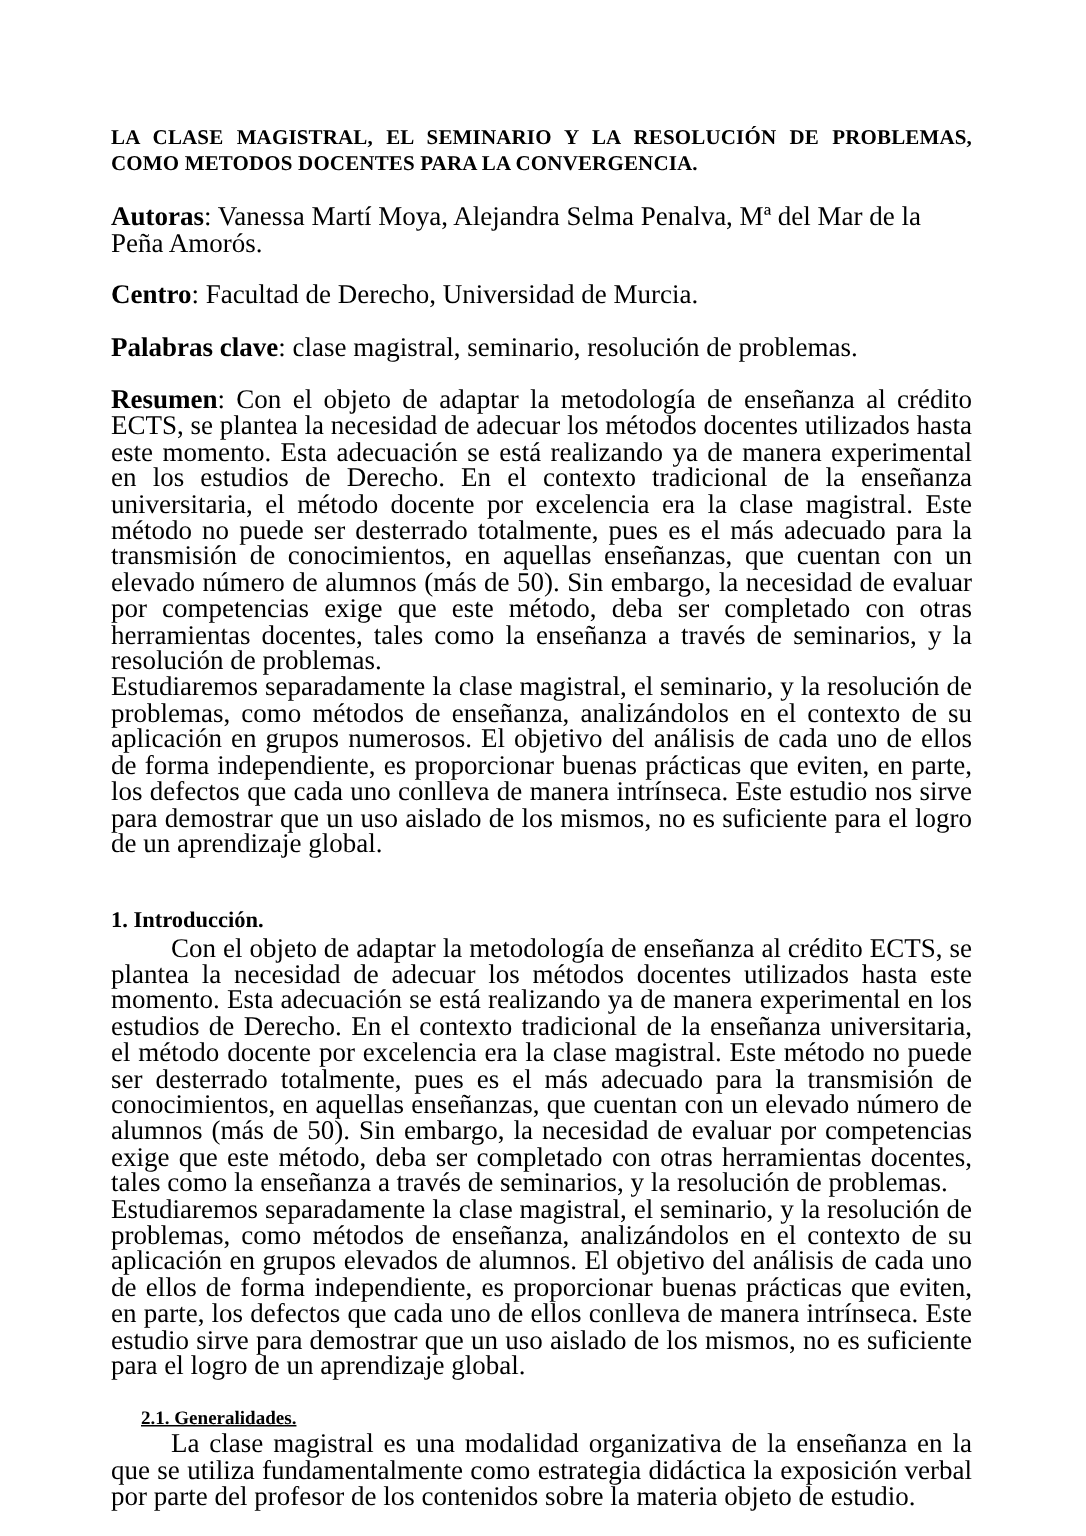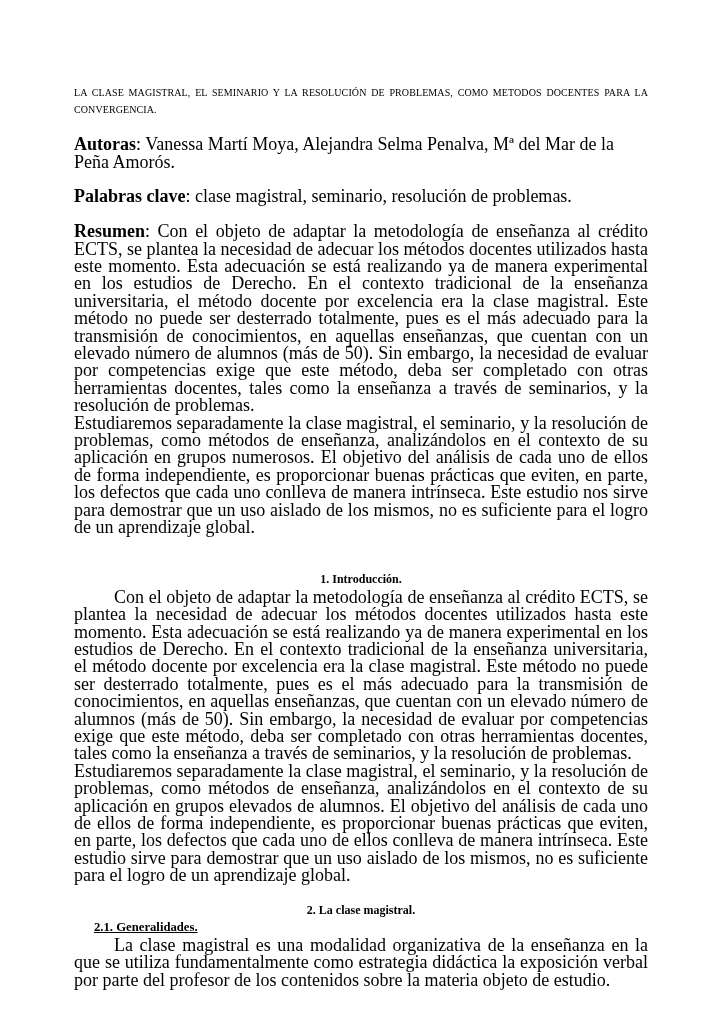--- a/index.html
+++ b/index.html
@@ -22,25 +22,25 @@
   }
   .content {
     position: absolute;
     left: 74px;
     top: 84px;
     width: 574px;
     font-size: 12.7px;
     line-height: 17.4px;
   }
   .doc-title {
-    font-weight: normal;
+    font-weight: bold;
     text-align: justify;
     text-align-last: left;
     margin: 0;
-    font-size: 10px;
+    font-size: 14px;
     line-height: 17.4px;
     letter-spacing: 0.1px;
   }
   .meta-line {
     margin: 0;
     padding-top: 17.4px;
     text-align: left;
     font-size: 18px;
     line-height: 17.4px;
   }
@@ -60,23 +60,23 @@
   }
   .para .lbl {
     font-weight: bold;
   }
   .indent-first {
     text-indent: 40px;
   }
   .section-heading {
     margin: 0;
     font-weight: bold;
-    font-size: 12px;
+    font-size: 15px;
     line-height: 17.4px;
-    text-align: center;
+    text-align: left;
   }
   .subsection-heading {
     margin: 0;
     font-weight: bold;
     font-size: 12.7px;
     line-height: 17.4px;
     text-align: left;
     padding-left: 20px;
     text-decoration: underline;
   }
@@ -86,34 +86,34 @@
 </head>
 <body>
 
 <div class="page">
   <div class="content">
 
     <h1 class="doc-title">LA CLASE MAGISTRAL, EL SEMINARIO Y LA RESOLUCIÓN DE PROBLEMAS, COMO METODOS DOCENTES PARA LA CONVERGENCIA.</h1>
 
     <p class="meta-line"><span class="lbl">Autoras</span><span>: Vanessa Martí Moya, Alejandra Selma Penalva, Mª del Mar de la Peña Amorós.</span></p>
 
+    <p class="meta-line"><span class="lbl">Centro</span><span>: Facultad de Derecho, Universidad de Murcia.</span></p>
 
     <p class="meta-line"><span class="lbl">Palabras clave</span><span>: clase magistral, seminario, resolución de problemas.</span></p>
 
     <div class="abstract-block">
       <p class="para"><span class="lbl">Resumen</span><span>: Con el objeto de adaptar la metodología de enseñanza al crédito ECTS, se plantea la necesidad de adecuar los métodos docentes utilizados hasta este momento. Esta adecuación se está realizando ya de manera experimental en los estudios de Derecho. En el contexto tradicional de la enseñanza universitaria, el método docente por excelencia era la clase magistral. Este método no puede ser desterrado totalmente, pues es el más adecuado para la transmisión de conocimientos, en aquellas enseñanzas, que cuentan con un elevado número de alumnos (más de 50). Sin embargo, la necesidad de evaluar por competencias exige que este método, deba ser completado con otras herramientas docentes, tales como la enseñanza a través de seminarios, y la resolución de problemas.</span></p>
       <p class="para">Estudiaremos separadamente la clase magistral, el seminario, y la resolución de problemas, como métodos de enseñanza, analizándolos en el contexto de su aplicación en grupos numerosos. El objetivo del análisis de cada uno de ellos de forma independiente, es proporcionar buenas prácticas que eviten, en parte, los defectos que cada uno conlleva de manera intrínseca. Este estudio nos sirve para demostrar que un uso aislado de los mismos, no es suficiente para el logro de un aprendizaje global.</p>
     </div>
 
     <div class="gap-2"></div>
 
     <h2 class="section-heading">1. Introducción.</h2>
     <p class="para indent-first">Con el objeto de adaptar la metodología de enseñanza al crédito ECTS, se plantea la necesidad de adecuar los métodos docentes utilizados hasta este momento. Esta adecuación se está realizando ya de manera experimental en los estudios de Derecho. En el contexto tradicional de la enseñanza universitaria, el método docente por excelencia era la clase magistral. Este método no puede ser desterrado totalmente, pues es el más adecuado para la transmisión de conocimientos, en aquellas enseñanzas, que cuentan con un elevado número de alumnos (más de 50). Sin embargo, la necesidad de evaluar por competencias exige que este método, deba ser completado con otras herramientas docentes, tales como la enseñanza a través de seminarios, y la resolución de problemas.</p>
     <p class="para">Estudiaremos separadamente la clase magistral, el seminario, y la resolución de problemas, como métodos de enseñanza, analizándolos en el contexto de su aplicación en grupos elevados de alumnos. El objetivo del análisis de cada uno de ellos de forma independiente, es proporcionar buenas prácticas que eviten, en parte, los defectos que cada uno de ellos conlleva de manera intrínseca. Este estudio sirve para demostrar que un uso aislado de los mismos, no es suficiente para el logro de un aprendizaje global.</p>
 
     <div class="gap-1"></div>
 
-    <h2 class="section-heading">2. La clase magistral.</h2>
     <h3 class="subsection-heading">2.1. Generalidades.</h3>
     <p class="para indent-first">La clase magistral es una modalidad organizativa de la enseñanza en la que se utiliza fundamentalmente como estrategia didáctica la exposición verbal por parte del profesor de los contenidos sobre la materia objeto de estudio.</p>
 
   </div>
 </div>
 
 </body></html>

